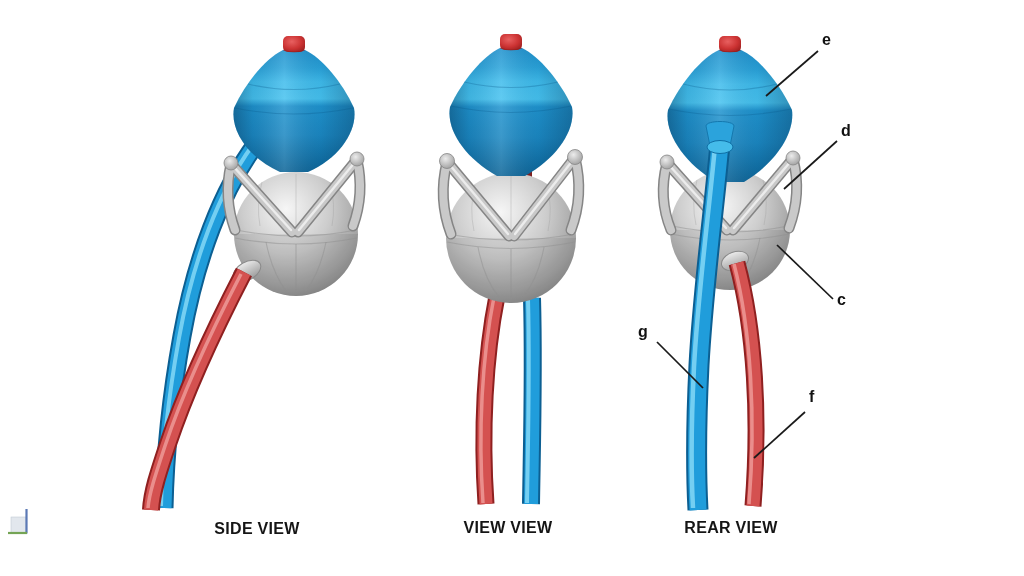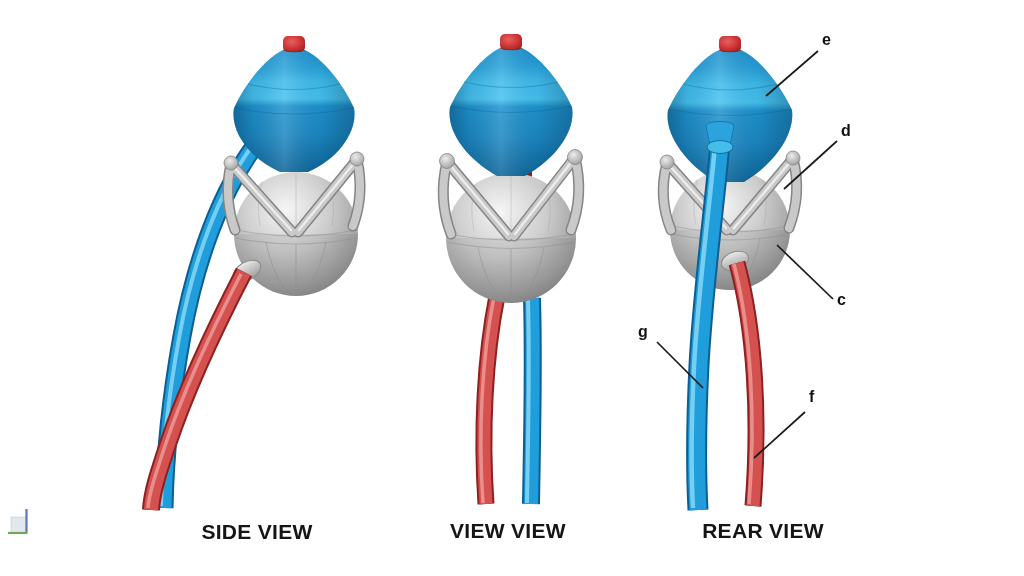--- a/index.html
+++ b/index.html
@@ -8,21 +8,21 @@
     width:1024px;height:576px;
     background:#ffffff;
     font-family:"Liberation Sans", sans-serif;
     overflow:hidden;
     border-bottom:1px solid #ededed;
   }
   #drawing{position:absolute;left:0;top:0;}
   .view-title{
     position:absolute;
     transform:translateX(-50%);
-    font-size:21px;font-weight:700;color:#151515;
+    font-size:16px;font-weight:700;color:#151515;
     letter-spacing:.3px;white-space:nowrap;
   }
   .ann-label{
     position:absolute;
     font-size:16px;font-weight:700;color:#111111;
     white-space:nowrap;
   }
   .eb{stroke:#0c5f92;fill:none}
   .bb{stroke:#209ddb;fill:none}
   .hb{stroke:#8adcf8;fill:none;opacity:.8}
@@ -267,15 +267,15 @@
   </svg>
 
   <span class="ann-label" style="left:822px;top:31px;">e</span>
   <span class="ann-label" style="left:841px;top:122px;">d</span>
   <span class="ann-label" style="left:837px;top:291px;">c</span>
   <span class="ann-label" style="left:638px;top:323px;">g</span>
   <span class="ann-label" style="left:809px;top:388px;">f</span>
 
   <span class="view-title" style="left:257px;top:520px;">SIDE VIEW</span>
   <span class="view-title" style="left:508px;top:519px;">VIEW VIEW</span>
-  <span class="view-title" style="left:731px;top:519px;margin-left:32px;">REAR VIEW</span>
+  <span class="view-title" style="left:731px;top:519px;">REAR VIEW</span>
 
 </div>
 
 </body></html>

